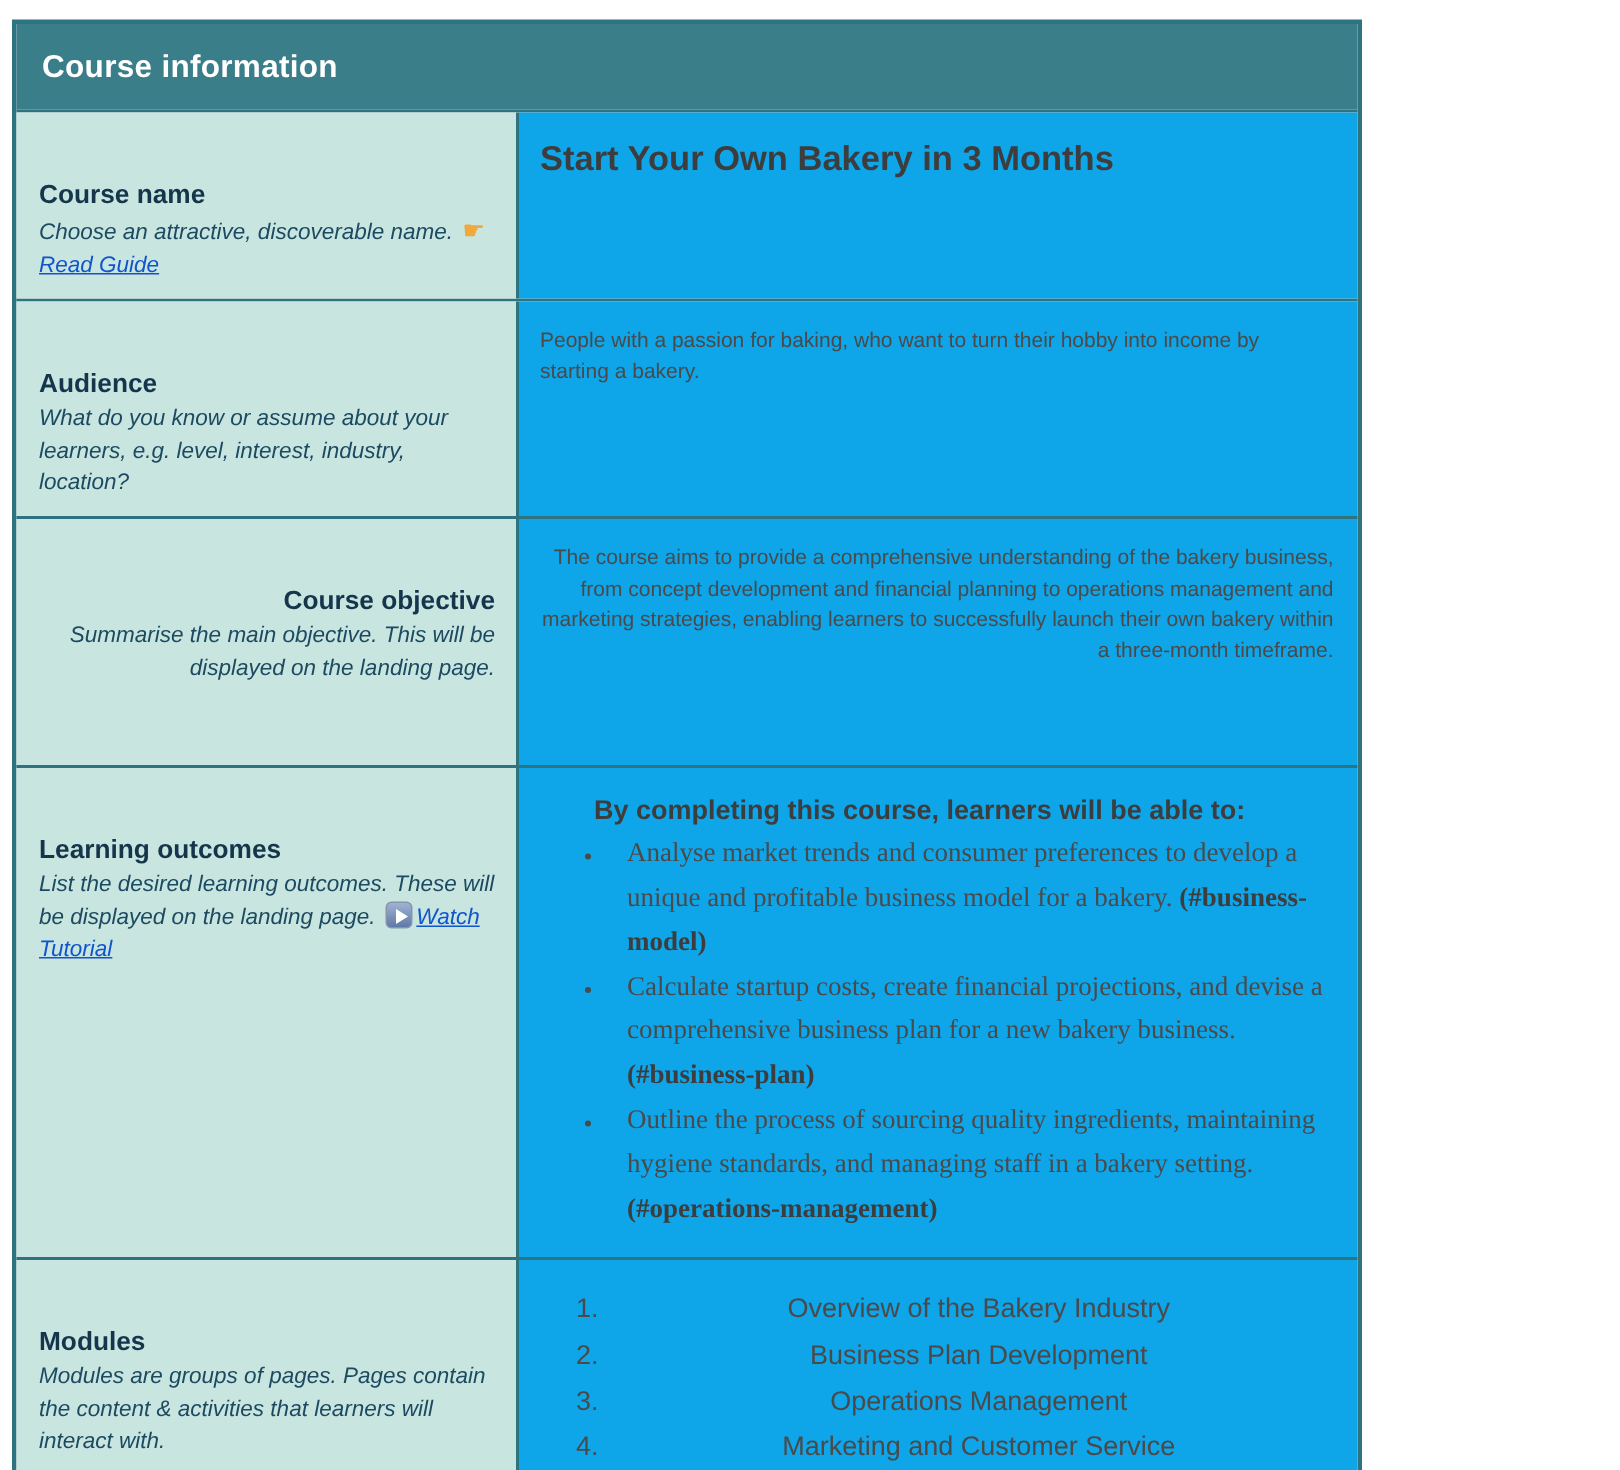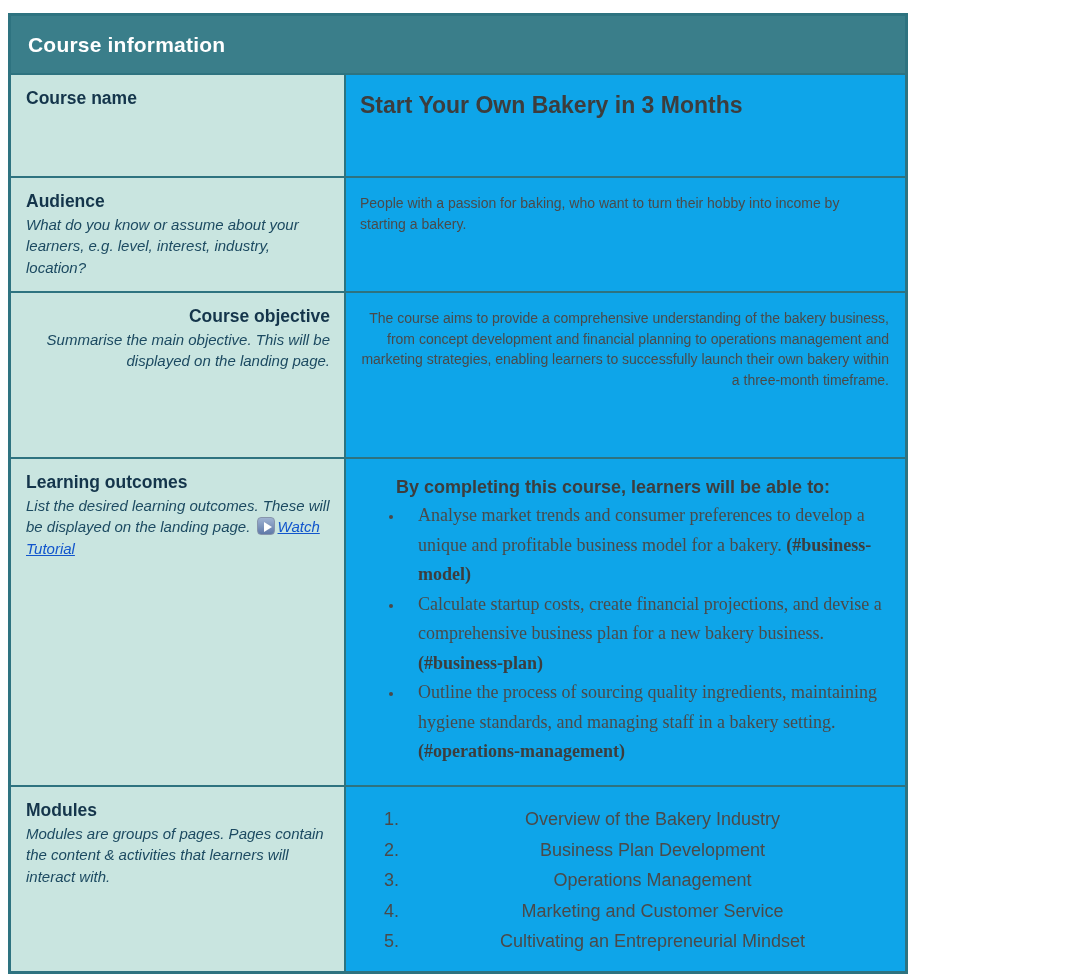--- a/index.html
+++ b/index.html
@@ -47,20 +47,21 @@
   }
   .cell-r{
     flex:1 1 auto;
     background:#0ea5e9;
     padding:15px 16px 14px 14px;
   }
   .lbl{
     color:var(--navy);
     font-size:17.5px;font-weight:bold;
     margin-bottom:2px;
+    margin-top:31px;
   }
   .desc{
     color:var(--navy-italic);
     font-style:italic;
     font-size:15px;line-height:1.42;
   }
   .desc a{
     color:var(--link-blue);
     text-decoration:underline;
     cursor:pointer;
@@ -132,20 +133,21 @@
 
 <div class="doc-table">
 
   <div class="tbl-header">
     <span class="title">Course information</span>
   </div>
 
   <div class="row r1">
     <div class="cell-l">
       <div class="lbl">Course name</div>
+      <div class="desc"><span>Choose an attractive, discoverable name.</span> <span class="ptr-icon">☛</span><a>Read Guide</a></div>
     </div>
     <div class="cell-r">
       <div class="course-title">Start Your Own Bakery in 3 Months</div>
     </div>
   </div>
 
   <div class="row r2">
     <div class="cell-l">
       <div class="lbl">Audience</div>
       <div class="desc">What do you know or assume about your learners, e.g. level, interest, industry, location?</div>

